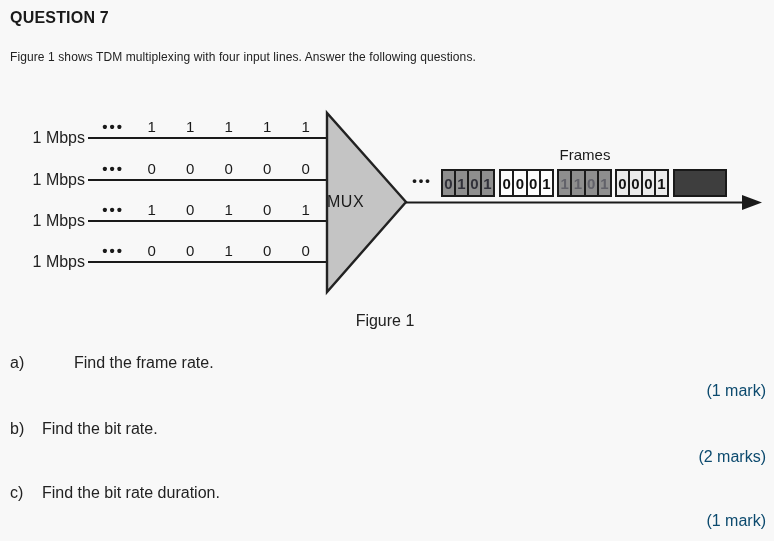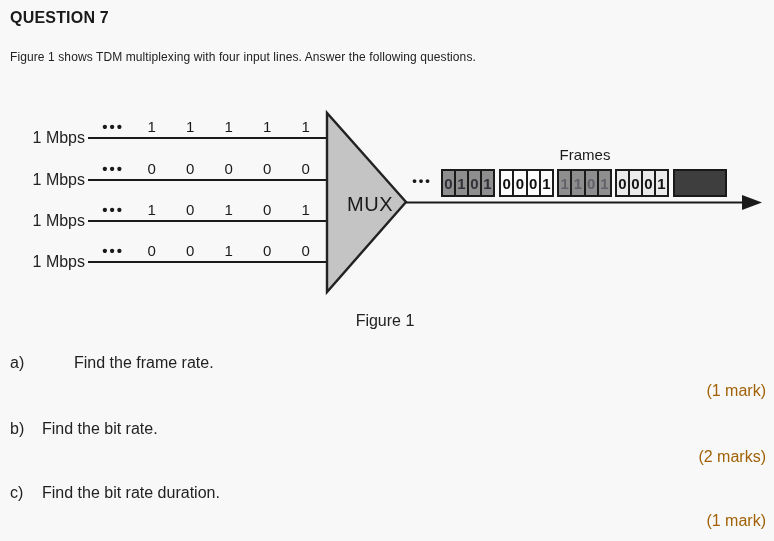--- a/index.html
+++ b/index.html
@@ -35,21 +35,21 @@
     display: grid; grid-template-columns: repeat(6, 1fr);
     align-items: center;
   }
   .bits-row span { text-align: center; font-size: 15px; color: #1a1a1a; }
   .dots {
     font-size: 13px; font-weight: bold; letter-spacing: 2px;
     color: #1a1a1a; white-space: nowrap;
   }
   .mux-label {
     left: 327px; top: 193px; width: 66px;
-    text-align: right; font-size: 20px; color: #1b1b1b; letter-spacing: 0.5px;
+    text-align: left; font-size: 16px; color: #1b1b1b; letter-spacing: 0.5px;
   }
   .out-dots {
     left: 402px; top: 173px; width: 40px;
     text-align: center;
   }
   .frames-label {
     left: 538px; top: 146px; width: 94px;
     text-align: center; font-size: 15px; color: #1b1b1b;
   }
 
@@ -73,21 +73,21 @@
   .frame.light .cell { color: #141414; }
   .frame.dark { background: #3e3e3e; border-color: #191919; }
 
   .fig-caption {
     left: 285px; top: 312px; width: 200px;
     text-align: center; font-size: 16px; color: #222;
   }
 
   .q-row-label { left: 10px; font-size: 16px; color: #222; }
   .q-row-text  { left: 42px; font-size: 16px; color: #222; }
-  .q-marks     { right: 8px; font-size: 16px; color: #a16207; }
+  .q-marks     { right: 8px; font-size: 16px; color: #0c4a6e; }
 </style>
 </head>
 <body>
 
 <svg class="abs fig-svg" viewBox="0 0 774 541" xmlns="http://www.w3.org/2000/svg">
   <line x1="88" y1="138" x2="328" y2="138" stroke="#1a1a1a" stroke-width="2.2"></line>
   <line x1="88" y1="180" x2="328" y2="180" stroke="#1a1a1a" stroke-width="2.2"></line>
   <line x1="88" y1="221" x2="328" y2="221" stroke="#1a1a1a" stroke-width="2.2"></line>
   <line x1="88" y1="262" x2="328" y2="262" stroke="#1a1a1a" stroke-width="2.2"></line>
   <polygon points="327,113 327,292 406,202" fill="#c4c4c4" stroke="#222" stroke-width="2.4" stroke-linejoin="miter"></polygon>

